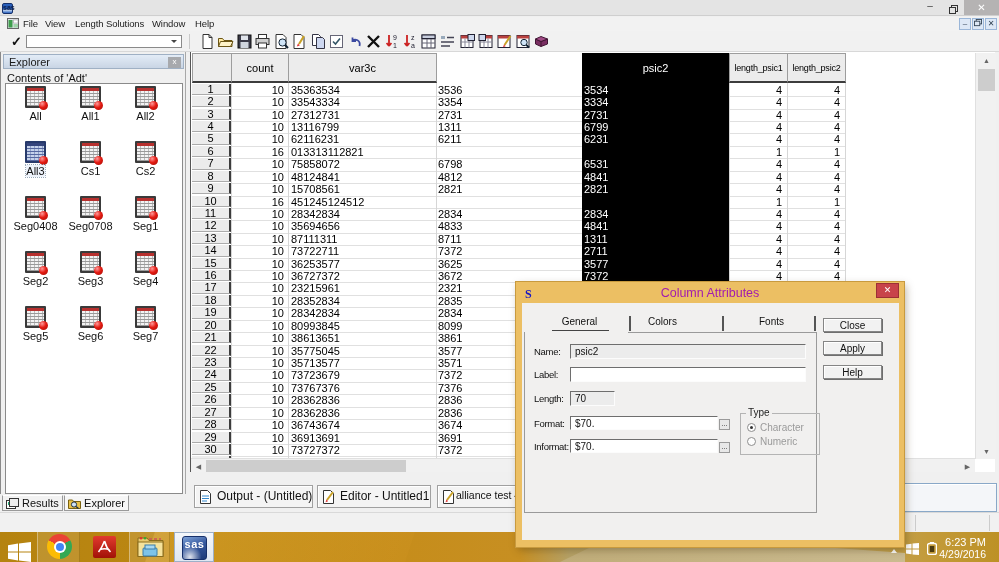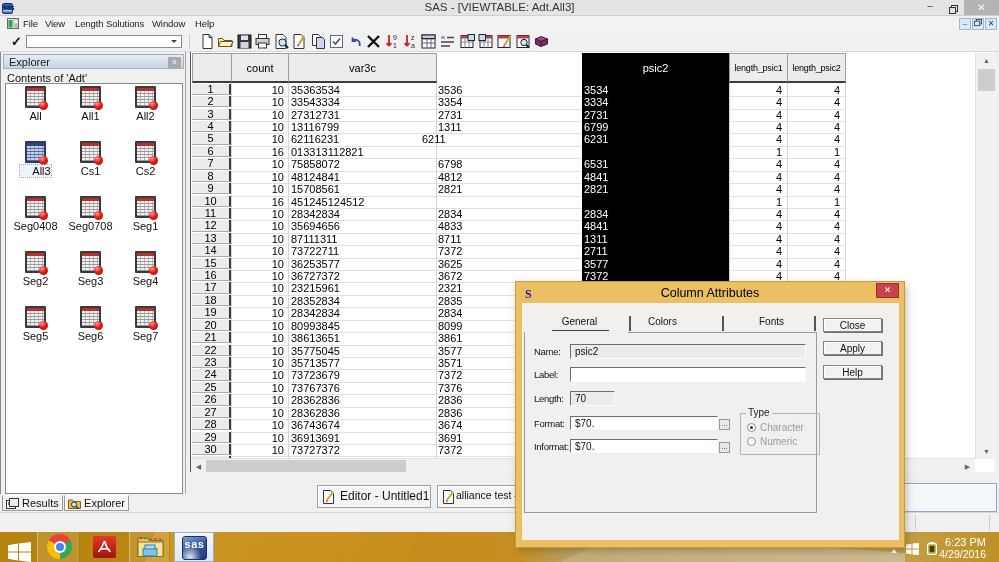--- a/index.html
+++ b/index.html
@@ -31,21 +31,21 @@
 #listbox { position:absolute; left:4px; top:31px; width:178px; height:411px; background:#fff; border:1px solid #8a8a8a; }
 .ticon { position:absolute; width:21px; height:22px; background:#f3f3f3; border:2px solid #3a3a3a; border-radius:1px; }
 .thead { position:absolute; left:0; top:0; right:0; height:3px; background:#b8312f; }
 .tgrid { position:absolute; left:0; top:3px; right:0; bottom:0;
   background-image:repeating-linear-gradient(to bottom, transparent 0 2px, #9a9a9a 2px 3px),repeating-linear-gradient(to right, transparent 0 3px, #bbb 3px 4px); }
 .ticon.sel { background:#c5d2ea; border-color:#273a6b; }
 .ticon.sel .thead { background:#35457c; }
 .ticon.sel .tgrid { background-image:repeating-linear-gradient(to bottom, transparent 0 2px, #5668a0 2px 3px),repeating-linear-gradient(to right, transparent 0 3px, #8fa0c8 3px 4px); }
 .ball { position:absolute; right:-4px; bottom:-4px; width:9px; height:9px; border-radius:50%; background:radial-gradient(circle at 35% 30%, #ff9a9a 0%, #e41b12 45%, #a30c05 100%); }
 .ilabel { position:absolute; width:55px; text-align:center; font-size:11px; color:#111; }
-.selbg { background:#eef3fb; outline:1px dotted #9ab;padding-left:12px; }
+.selbg { background:#eef3fb; outline:1px dotted #9ab; }
 
 
 #ptabs { position:absolute; left:0; top:494px; width:186px; height:18px; background:#f0f0f0; }
 .ptab { position:absolute; top:1px; height:16px; background:#f2f2f2; border:1px solid #9a9a9a; border-top-color:#fff; font-size:11px; color:#111; padding:1px 0 0 3px; }
 
 
 #tablearea { position:absolute; left:190px; top:52px; width:805px; height:420px; background:#fff; border-left:1px solid #555; }
 .th { position:absolute; top:1px; height:30px; background:#ececec; border:1px solid #9d9d9d; border-bottom:2px solid #3c3c3c; font-size:11px; color:#000; text-align:center; line-height:28px; }
 .rn { position:absolute; left:1px; width:39px; height:11.4px; background:#ececec; border-right:2px solid #3c3c3c; border-bottom:1px solid #ababab; font-size:11px; text-align:center; line-height:11px; color:#000; }
 .cell { position:absolute; height:12.4px; font-size:11px; line-height:12px; color:#000; white-space:nowrap; }
@@ -77,21 +77,21 @@
 #tb-wedge1 { position:absolute; left:150px; top:0; width:260px; height:30px; background:linear-gradient(100deg, rgba(255,200,80,0.25), rgba(255,180,60,0.05)); transform:skewX(-18deg); }
 #tb-wedge2 { position:absolute; left:560px; top:10px; width:345px; height:20px; background:linear-gradient(90deg,#c0ad79,#cbbb90); clip-path:polygon(0 100%,12% 0,55% 0,100% 55%,100% 100%); }
 .tbtn { position:absolute; top:0; height:30px; }
 .running { background:rgba(255,255,255,0.12); border-left:1px solid rgba(255,255,255,0.35); border-right:1px solid rgba(120,90,0,0.35); }
 #sasbtn { background:linear-gradient(180deg,#f4f7fb,#dfe7f2); border:1px solid #9db0c8; }
 #tray { position:absolute; right:0; top:0; height:30px; color:#fff; }
 #clock { position:absolute; right:13px; top:5px; text-align:right; font-size:11px; line-height:7px; color:#fff; }
 
 
 #dlg { position:absolute; left:516px; top:282px; width:388px; height:265px; background:#ecbf63; box-shadow:0 0 0 1px #c89a3e, 2px 3px 8px rgba(60,40,0,0.35); }
-#dlg-title { position:absolute; left:0; top:0; right:0; height:29px; font-size:12.5px; color:#000000; text-align:center; padding-top:4px; }
+#dlg-title { position:absolute; left:0; top:0; right:0; height:29px; font-size:12.5px; color:#a21caf; text-align:center; padding-top:4px; }
 #dlg-s { position:absolute; left:9px; top:5px; color:#1414c8; font-weight:bold; font-size:12px; font-family:"Liberation Serif",serif; }
 #dlg-x { position:absolute; left:360px; top:1px; width:23px; height:15px; background:#c8434a; border:1px solid #9c2f35; color:#fff; font-size:9px; text-align:center; line-height:13px; }
 #dlg-body { position:absolute; left:6px; top:21px; width:377px; height:237px; background:#f1f0ef; }
 #tabbox { position:absolute; left:2px; top:29px; width:293px; height:181px; border:1px solid #9a9a9a; background:#f1f0ef; }
 .dtab { position:absolute; top:13px; height:16px; font-size:10px; color:#111; text-align:center; }
 .dtick { position:absolute; top:13px; width:2px; height:15px; background:#555; }
 .dlabel { position:absolute; font-size:9.5px; letter-spacing:-0.3px; color:#111; }
 .dfield { position:absolute; border:1px solid #8a8a8a; border-top-color:#6e6e6e; border-left-color:#6e6e6e; border-bottom-color:#fcfcfc; border-right-color:#fcfcfc; background:#ececec; font-size:10px; padding:1px 0 0 4px; color:#111; }
 .dfield.ed { background:#fff; }
 .dbtn { position:absolute; left:301px; width:59px; height:14px; background:#f2f2f2; border:1px solid #858585; box-shadow:inset 1px 1px 0 #fff, 1px 1px 0 #6e6e6e; font-size:10px; text-align:center; color:#111; padding-top:1px; }
@@ -99,21 +99,20 @@
 #typebox { position:absolute; left:218px; top:110px; width:80px; height:42px; border:1px solid #b4b4b4; }
 #typebox .cap { position:absolute; left:5px; top:-7px; background:#f1f0ef; font-size:10px; color:#222; padding:0 2px; }
 .radio { position:absolute; width:9px; height:9px; border-radius:50%; border:1px solid #8e8e8e; background:#fdfdfd; }
 .radio.on:after { content:""; position:absolute; left:2px; top:2px; width:3px; height:3px; border-radius:50%; background:#333; }
 .rlabel { position:absolute; font-size:10px; color:#9a9a9a; }
 </style></head>
 <body>
 
 <div id="titlebar">
   <div id="sas-ico">sas</div>
-  <div id="title-text">SAS - [VIEWTABLE: Adt.All3]</div>
   <div class="wbtn" style="right:56px;width:26px;font-size:10px;line-height:12px;">–</div>
   <div class="wbtn" style="right:36px;width:20px;"><svg width="9" height="9" viewBox="0 0 9 9" style="margin-top:3px">
         <rect x="2.5" y="0.5" width="6" height="6" fill="#e4e4e4" stroke="#333"></rect>
         <rect x="0.5" y="2.5" width="6" height="6" fill="#e4e4e4" stroke="#333"></rect>
       </svg></div>
   <div class="wbtn" style="right:0;width:35px;background:#b5b3b3;color:#fff;font-size:10px;line-height:15px;">✕</div>
 </div>
 
 <div id="menubar">
   <svg style="position:absolute;left:7px;top:1px" width="12" height="11" viewBox="0 0 12 11">
@@ -409,21 +408,21 @@
 <div class="rn" style="top:69.0px">4</div>
 <div class="cell ra" style="top:69.0px;left:40px;width:53px">10</div>
 <div class="cell la" style="top:69.0px;left:100px;width:140px">13116799</div>
 <div class="cell la" style="top:69.0px;left:247px;width:140px">1311</div>
 <div class="cell la wh" style="top:69.0px;left:393px;width:140px">6799</div>
 <div class="cell ra" style="top:69.0px;left:538px;width:53px">4</div>
 <div class="cell ra" style="top:69.0px;left:596px;width:53px">4</div>
 <div class="rn" style="top:81.4px">5</div>
 <div class="cell ra" style="top:81.4px;left:40px;width:53px">10</div>
 <div class="cell la" style="top:81.4px;left:100px;width:140px">62116231</div>
-<div class="cell la" style="top:81.4px;left:231px;width:140px">6211</div>
+<div class="cell la" style="top:81.4px;left:247px;width:140px">6211</div>
 <div class="cell la wh" style="top:81.4px;left:393px;width:140px">6231</div>
 <div class="cell ra" style="top:81.4px;left:538px;width:53px">4</div>
 <div class="cell ra" style="top:81.4px;left:596px;width:53px">4</div>
 <div class="rn" style="top:93.8px">6</div>
 <div class="cell ra" style="top:93.8px;left:40px;width:53px">16</div>
 <div class="cell la" style="top:93.8px;left:100px;width:140px">013313112821</div>
 <div class="cell la" style="top:93.8px;left:247px;width:140px"></div>
 <div class="cell ra" style="top:93.8px;left:538px;width:53px">1</div>
 <div class="cell ra" style="top:93.8px;left:596px;width:53px">1</div>
 <div class="rn" style="top:106.2px">7</div>
@@ -600,20 +599,24 @@
       <div class="arr" style="bottom:0">▼</div>
     </div>
   <div id="hsb">
       <div class="arr" style="left:0">◀</div>
       <div class="thumb"></div>
       <div class="arr" style="right:0">▶</div>
     </div>
 </div>
 
 <div id="wtabs">
+  <div class="wtab" style="left:7px;width:119px"><svg width="13" height="14" viewBox="0 0 13 14">
+        <path d="M1.5 0.5h7l3 3v10h-10z" fill="#fff" stroke="#333"></path>
+        <path d="M3 6 h7 M3 8.5 h7 M3 11 h5" stroke="#38c"></path>
+      </svg>Output - (Untitled)</div>
   <div class="wtab" style="left:130px;width:114px"><svg width="13" height="14" viewBox="0 0 13 14">
         <path d="M1.5 0.5h7l3 3v10h-10z" fill="#fff" stroke="#333"></path>
         <path d="M11 2 5 10" stroke="#c9a227" stroke-width="2"></path>
         <path d="M4.5 9.5 l1.6 1.8 -2.6 1z" fill="#d33"></path>
       </svg>Editor - Untitled1</div>
   <div class="wtab" style="left:250px;width:80px;font-size:10.5px;padding-left:18px"><svg width="13" height="14" viewBox="0 0 13 14">
         <path d="M1.5 0.5h7l3 3v10h-10z" fill="#fff" stroke="#333"></path>
         <path d="M11 2 5 10" stroke="#c9a227" stroke-width="2"></path>
         <path d="M4.5 9.5 l1.6 1.8 -2.6 1z" fill="#d33"></path>
       </svg>alliance test 4</div>

